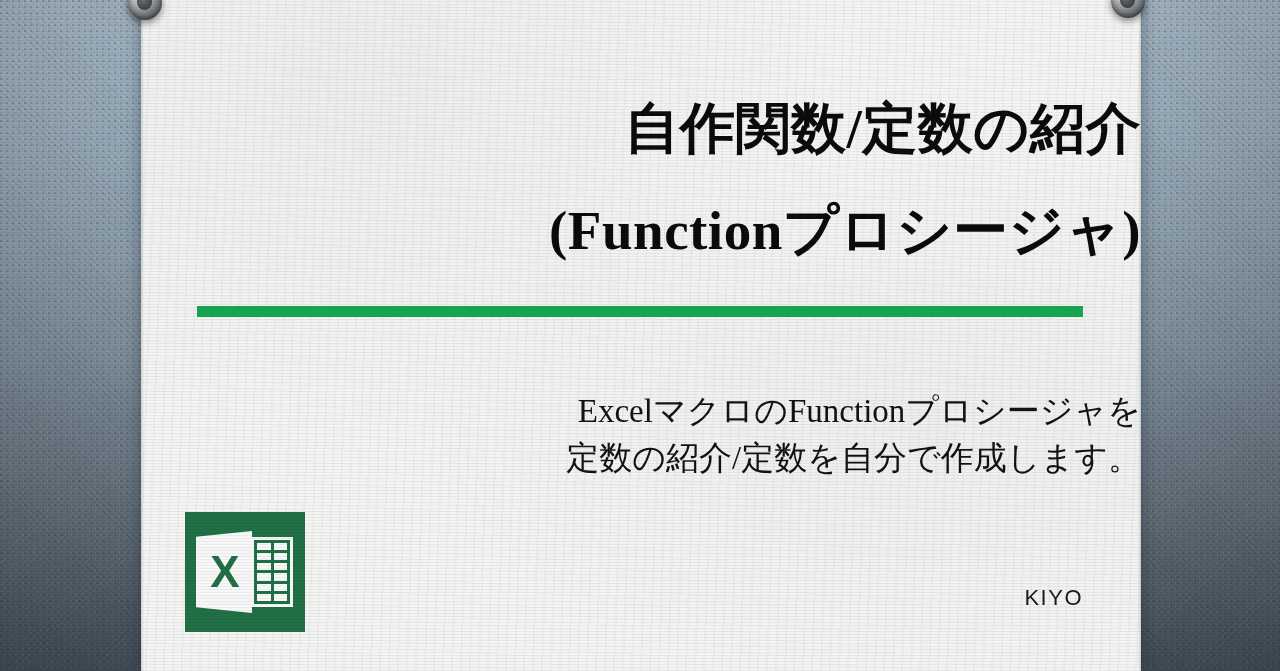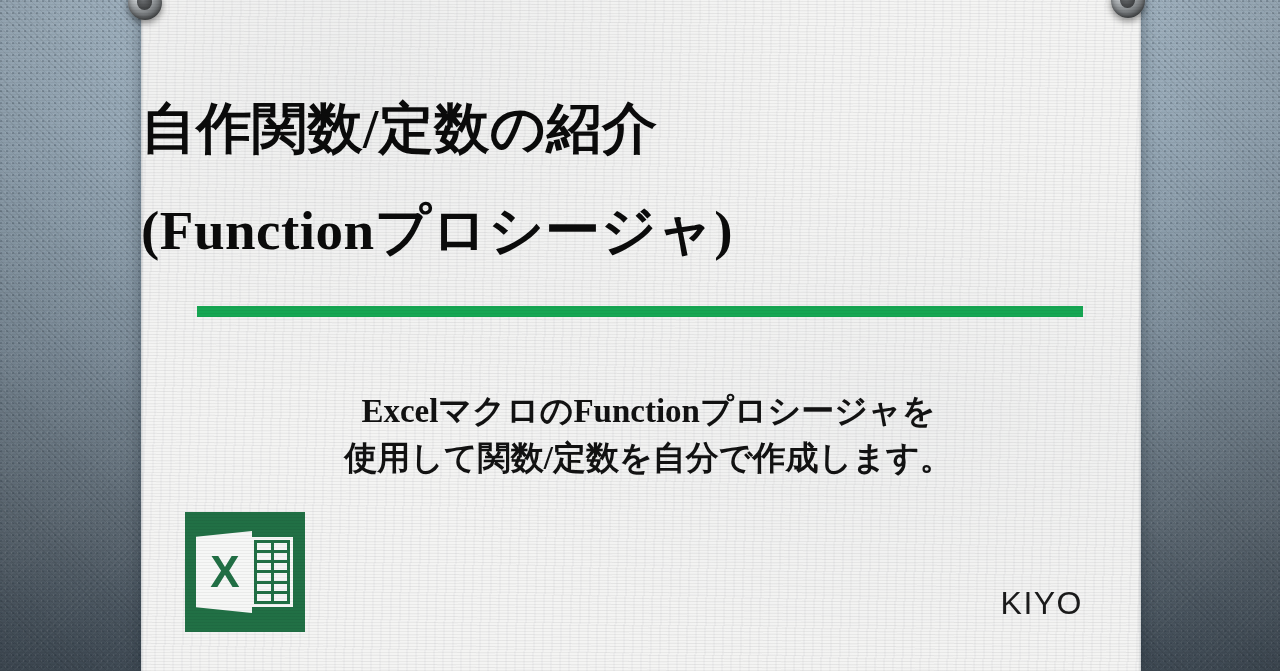--- a/index.html
+++ b/index.html
@@ -105,21 +105,21 @@
     background: radial-gradient(circle at 40% 35%, #6E7174 0%, #4A4C4E 55%, #2E3032 100%);
   }
   .rivet-left  { left: 128px; top: -14px; }
   .rivet-right { left: 1111px; top: -16px; }
 
   
   .title-block {
     position: absolute;
     left: 0; right: 0;
     top: 92px;
-    text-align: left;
+    text-align: right;
     color: #0B0B0B;
     font-family: "Liberation Serif", "DejaVu Serif", serif;
     font-weight: 700;
     font-size: 55px;
     line-height: 74px;
     letter-spacing: .5px;
   }
   .title-line2 { white-space: nowrap; margin-top: 28px; }
 
   .divider {
@@ -128,36 +128,36 @@
     top: 306px;
     width: 886px;
     height: 11px;
     background: #16A753;
   }
 
   .subtitle-block {
     position: absolute;
     left: 15px; right: 0;
     top: 388px;
-    text-align: center;
+    text-align: right;
     color: #121212;
     font-family: "Liberation Serif", "DejaVu Serif", serif;
-    font-weight: 700;
+    font-weight: 400;
     font-size: 33px;
     line-height: 47px;
     letter-spacing: 0px;
   }
 
   .author {
     position: absolute;
     right: 58px;
     top: 585px;
     font-family: "Liberation Sans", "DejaVu Sans", sans-serif;
     font-weight: 400;
-    font-size: 32px;
+    font-size: 22px;
     letter-spacing: 1.5px;
     color: #1B1B1B;
   }
 
   
   .excel-icon {
     position: absolute;
     left: 44px;
     top: 512px;
     width: 120px;
@@ -235,21 +235,21 @@
 
     <div class="title-block">
       <div>自作関数/定数の紹介</div>
       <div class="title-line2">(Functionプロシージャ)</div>
     </div>
 
     <div class="divider"></div>
 
     <div class="subtitle-block">
       <div>ExcelマクロのFunctionプロシージャを</div>
-      <div>使用して関数/定数を自分で作成します。</div>
+      <div>定数の紹介/定数を自分で作成します。</div>
     </div>
 
     <div class="excel-icon">
       <div class="excel-page"></div>
       <div class="excel-x">X</div>
       <div class="excel-grid">
         <div class="excel-cell"></div>
         <div class="excel-cell"></div>
         <div class="excel-cell"></div>
         <div class="excel-cell"></div>

